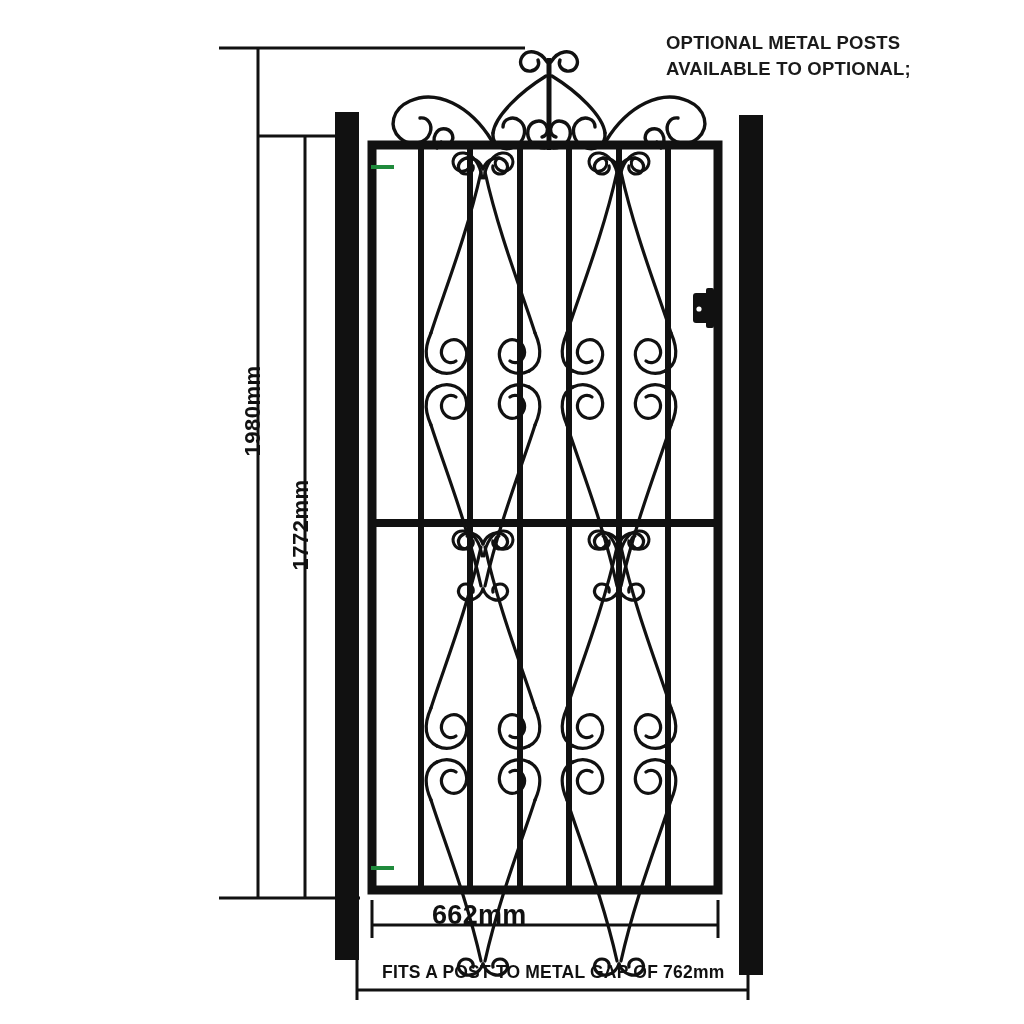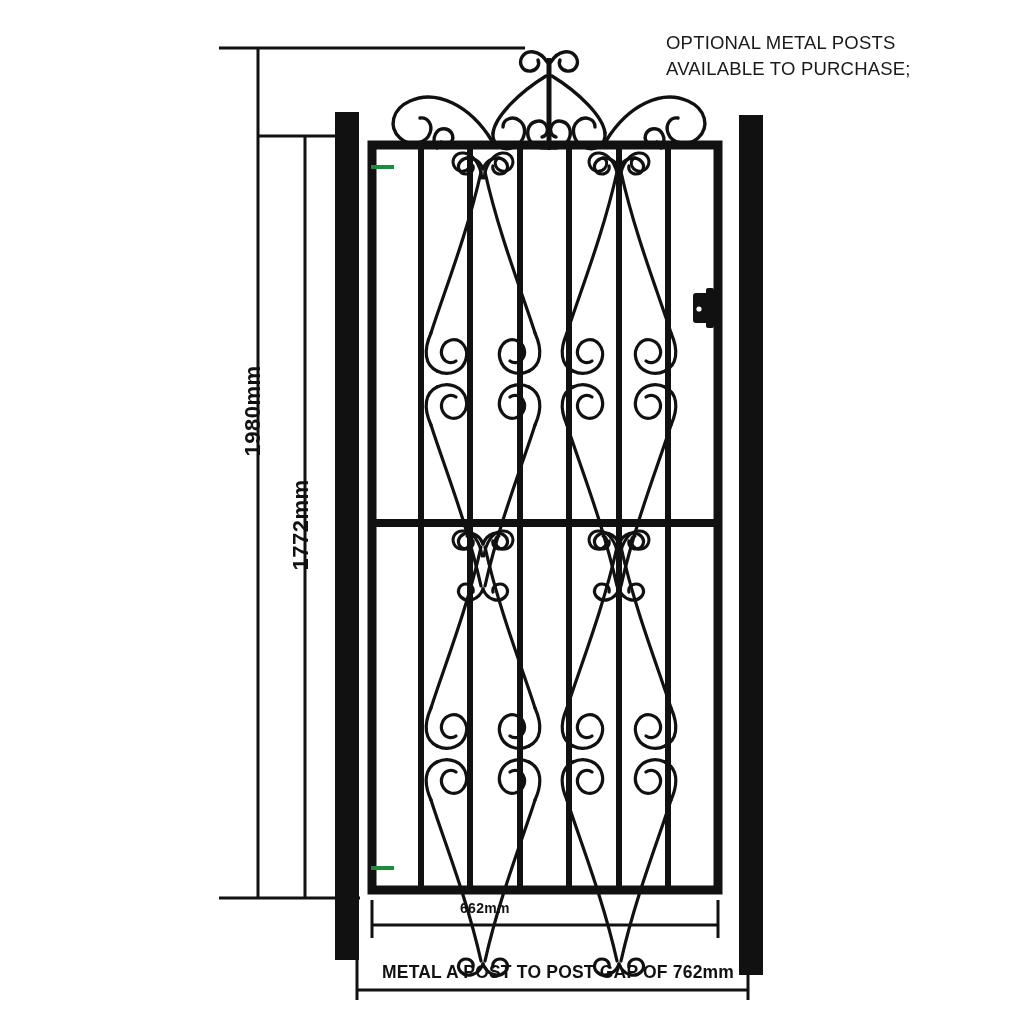--- a/index.html
+++ b/index.html
@@ -19,21 +19,21 @@
     left: 0; top: 0;
     width: 1024px;
     height: 1024px;
   }
   .note-block {
     position: absolute;
     left: 666px;
     top: 30px;
     width: 330px;
     color: #1a1a1a;
-    font-weight: normal;
+    font-weight: bold;
     font-size: 18.5px;
     line-height: 26px;
     letter-spacing: 0.2px;
   }
   .note-line { display: block; white-space: pre; }
   .dim-label {
     position: absolute;
     color: #111111;
     font-weight: bold;
     white-space: nowrap;
@@ -50,23 +50,23 @@
     width: 130px;
     text-align: center;
   }
   #label-1772 {
     left: 236px;
     top: 512px;
     width: 130px;
     text-align: center;
   }
   #label-662 {
-    left: 460px;
+    left: 432px;
     top: 900px;
-    font-size: 14px;
+    font-size: 27px;
     letter-spacing: 0.3px;
   }
   #label-gap {
     left: 382px;
     top: 962px;
     font-size: 17.5px;
     letter-spacing: 0.2px;
   }
 </style>
 </head>
@@ -228,24 +228,24 @@
     </g>
 
     <line x1="371" y1="167" x2="394" y2="167" stroke="#1f8a3c" stroke-width="4"></line>
     <line x1="371" y1="868" x2="394" y2="868" stroke="#1f8a3c" stroke-width="4"></line>
 
   </svg>
 
   
   <div class="note-block">
     <span class="note-line">OPTIONAL METAL POSTS</span>
-    <span class="note-line">AVAILABLE TO PURCHASE;</span>
+    <span class="note-line">AVAILABLE TO OPTIONAL;</span>
   </div>
 
   <div class="dim-label vert-label" id="label-1980">1980mm</div>
 
   <div class="dim-label vert-label" id="label-1772">1772mm</div>
 
   <div class="dim-label" id="label-662">662mm</div>
 
-  <div class="dim-label" id="label-gap">METAL A POST TO POST GAP OF 762mm</div>
+  <div class="dim-label" id="label-gap">FITS A POST TO METAL GAP OF 762mm</div>
 
 </div>
 
 </body></html>

